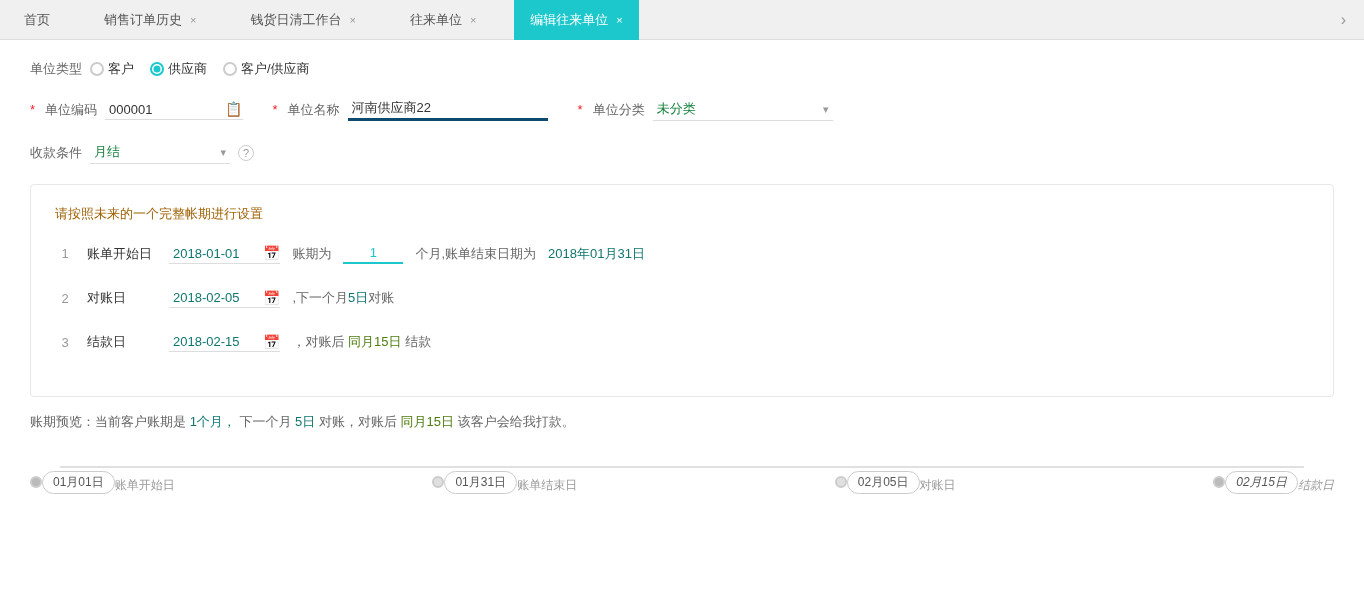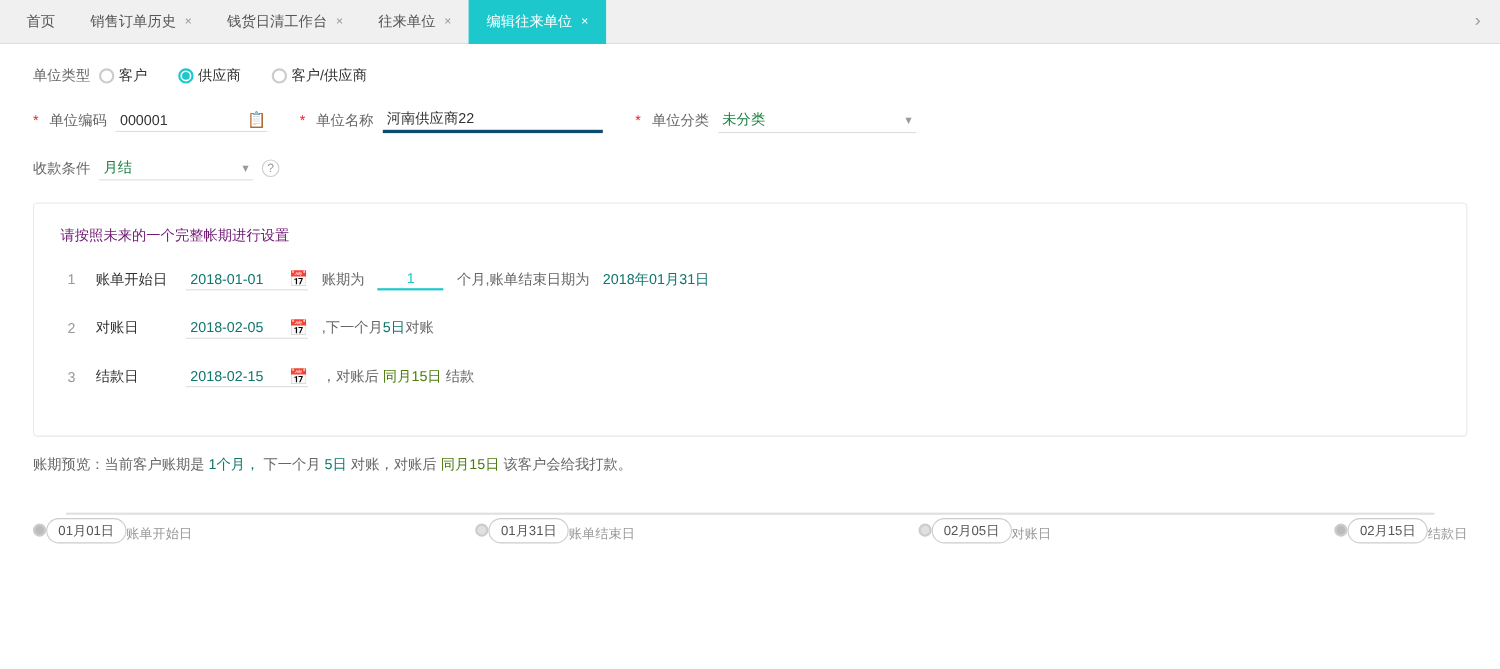--- a/index.html
+++ b/index.html
@@ -6,20 +6,21 @@
     body { font-family: "Microsoft YaHei", "PingFang SC", sans-serif; font-size: 13px; color: #333; background: #f5f5f5; }
 
     
     .tab-bar {
       display: flex;
       align-items: center;
       background: #f0f0f0;
       border-bottom: 1px solid #ddd;
       height: 40px;
       padding: 0 8px;
+      gap: 22px;
     }
     .tab {
       display: flex;
       align-items: center;
       padding: 0 16px;
       height: 40px;
       cursor: pointer;
       font-size: 13px;
       color: #555;
       white-space: nowrap;
@@ -71,21 +72,21 @@
       color: #666;
       white-space: nowrap;
     }
     .required-star {
       color: #f5222d;
       margin-right: 2px;
     }
     .radio-group {
       display: flex;
       align-items: center;
-      gap: 28px;
+      gap: 16px;
     }
     .radio-item {
       display: flex;
       align-items: center;
       gap: 4px;
       cursor: pointer;
     }
     .radio-circle {
       width: 14px;
       height: 14px;
@@ -171,21 +172,21 @@
 
     
     .period-box {
       border: 1px solid #e8e8e8;
       border-radius: 4px;
       padding: 20px 24px;
       margin-top: 10px;
     }
     .period-box-title {
       font-size: 13px;
-      color: #701a75;
+      color: #a16207;
       margin-bottom: 20px;
     }
 
     .period-row {
       display: flex;
       align-items: center;
       margin-bottom: 24px;
       gap: 12px;
     }
     .period-number {
@@ -453,21 +454,21 @@
           <div class="timeline-badge">01月31日</div>
           <div class="timeline-sublabel">账单结束日</div>
         </div>
 
         <div class="timeline-point" style="align-items:center;">
           <div class="timeline-dot"></div>
           <div class="timeline-badge">02月05日</div>
           <div class="timeline-sublabel">对账日</div>
         </div>
 
-        <div class="timeline-point" style="">
+        <div class="timeline-point" style="font-style:italic;">
           <div class="timeline-dot endpoint"></div>
           <div class="timeline-badge">02月15日</div>
           <div class="timeline-sublabel">结款日</div>
         </div>
 
       </div>
     </div>
   </div>
 
 </div>

